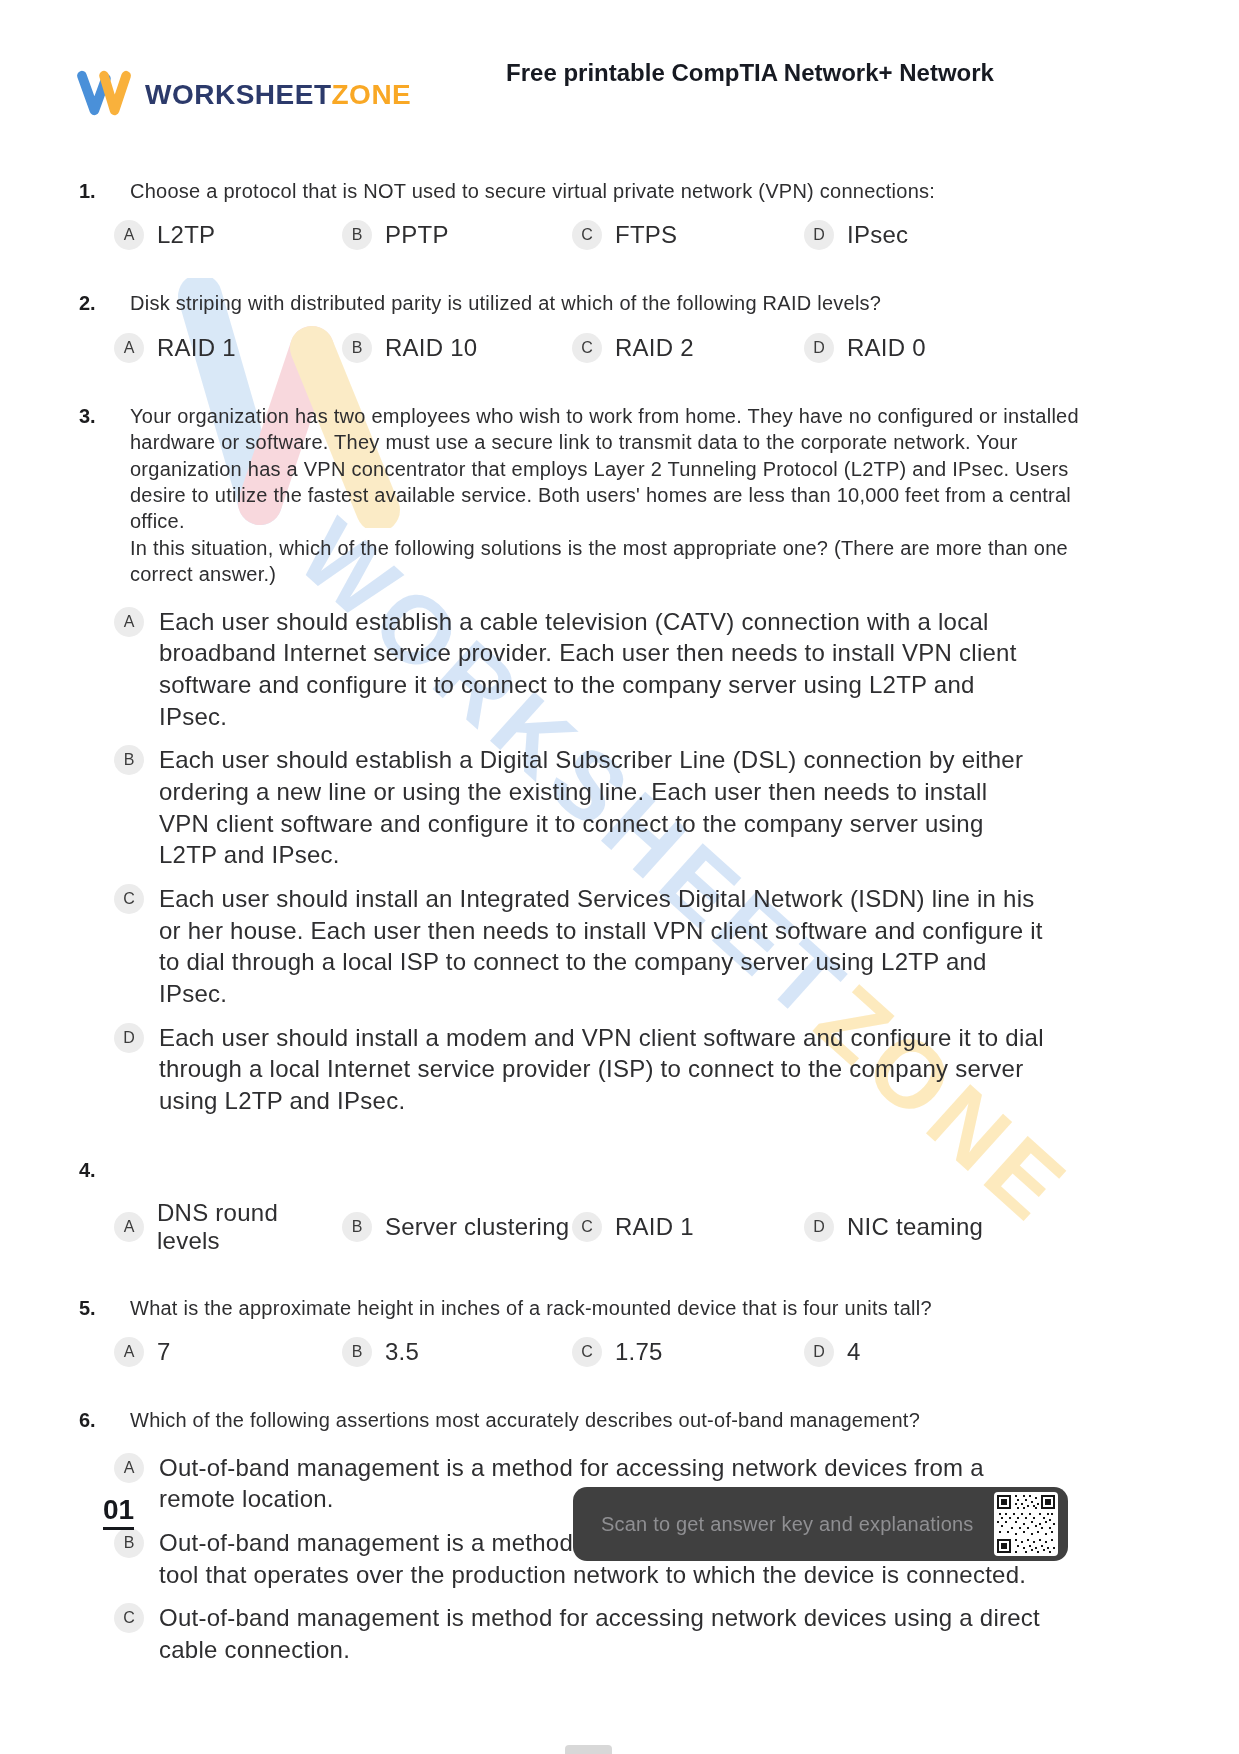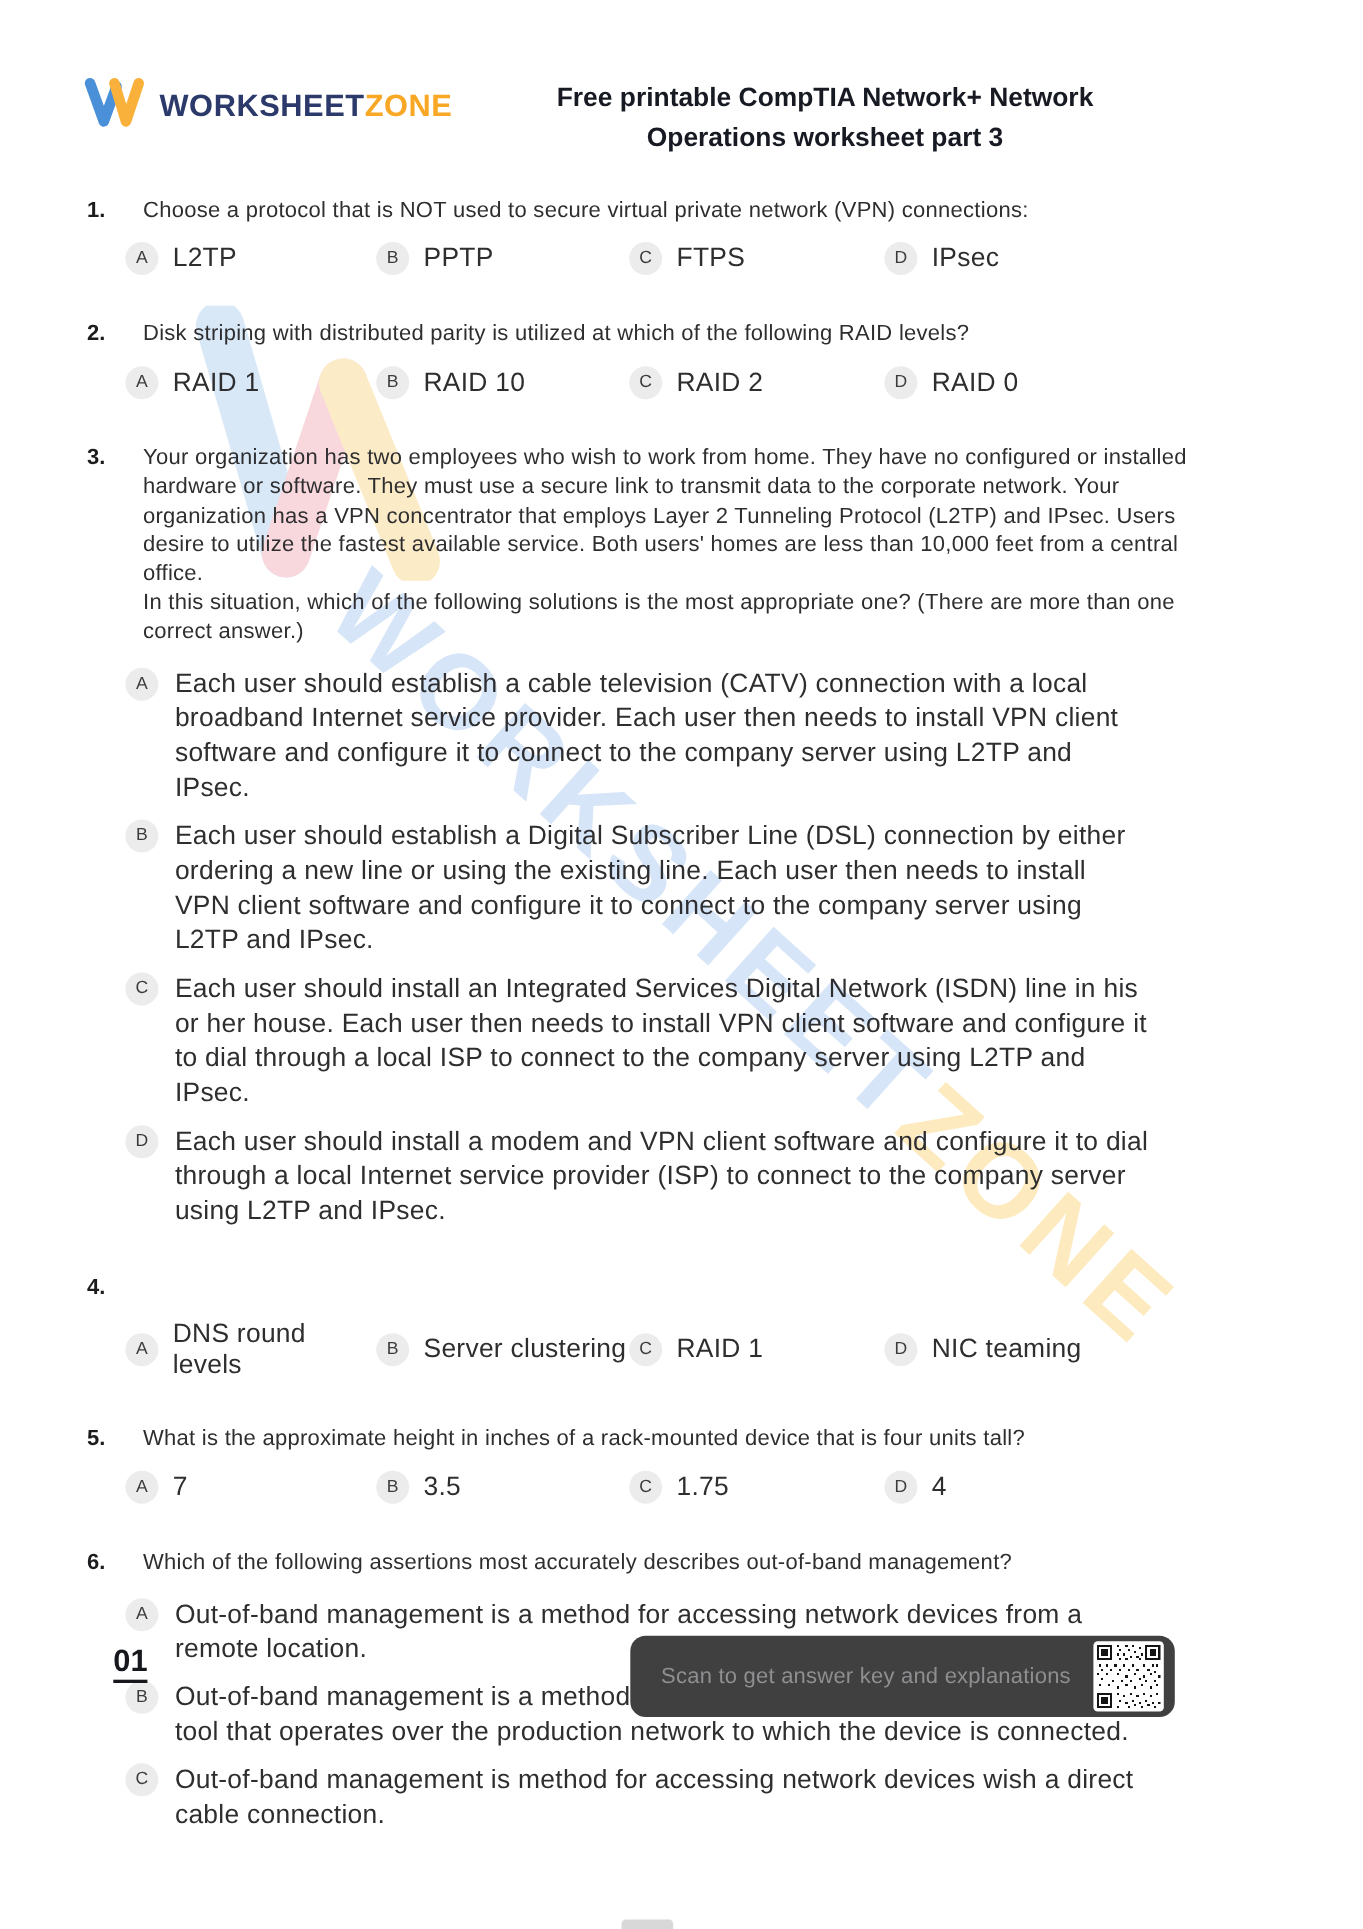--- a/index.html
+++ b/index.html
@@ -32,21 +32,21 @@
   .logo {
     position:absolute; left:75px; top:68px;
     display:flex; align-items:center; gap:12px;
   }
   .brand-text { font-size:28px; font-weight:700; letter-spacing:.5px; }
   .brand-blue { color:#2c3a6b; }
   .brand-orange { color:#f9a825; }
   .title {
     position:absolute; left:430px; top:54px; width:640px;
     text-align:center; font-size:24px; font-weight:700;
-    color:#171a22; line-height:1.55;margin-top:16px;
+    color:#171a22; line-height:1.55;
   }
 
   
   main { position:relative; z-index:1; padding:0 79px; margin-top:46px; }
   .question { margin-bottom:40px; }
   .q-head { display:flex; align-items:flex-start; }
   .q-num { font-weight:700; color:#1c1c1e; width:35px; flex-shrink:0; font-size:20px; line-height:1.32; }
   .q-text { font-size:20px; line-height:1.32; letter-spacing:.25px; max-width:960px;margin-left:16px; }
   .q-text p { margin:0; }
 
@@ -113,21 +113,20 @@
       <span>
         <svg width="58" height="50" viewBox="0 0 60 52">
           <path d="M7 8 L20 44 L32 11" stroke="#4a90d9" stroke-width="10" stroke-linecap="round" stroke-linejoin="round" fill="none"></path>
           <path d="M30 8 L41 44 L53 8" stroke="#f9b13c" stroke-width="10" stroke-linecap="round" stroke-linejoin="round" fill="none"></path>
         </svg>
       </span>
       <span class="brand-text"><span class="brand-blue">WORKSHEET</span><span class="brand-orange">ZONE</span></span>
     </div>
     <div class="title">
       <div>Free printable CompTIA Network+ Network</div>
-      <div>Operations worksheet part 3</div>
     </div>
   </header>
 
   <main>
 
     <section class="question">
       <div class="q-head">
         <span class="q-num">1.</span>
         <div class="q-text">Choose a protocol that is NOT used to secure virtual private network (VPN) connections:</div>
       </div>
@@ -262,21 +261,21 @@
         <div class="opt-block">
           <span class="badge">A</span>
           <span class="opt-text">Out-of-band management is a method for accessing network devices from a remote location.</span>
         </div>
         <div class="opt-block">
           <span class="badge">B</span>
           <span class="opt-text">Out-of-band management is a method for accessing network devices using any tool that operates over the production network to which the device is connected.</span>
         </div>
         <div class="opt-block">
           <span class="badge">C</span>
-          <span class="opt-text">Out-of-band management is method for accessing network devices wish a direct cable connection.</span>
+          <span class="opt-text">Out-of-band management is method for accessing network devices using a direct cable connection.</span>
         </div>
       </div>
     </section>
 
   </main>
 
   <footer>
     <div class="page-num">01</div>
     <div class="scan-box">
       <span class="scan-text">Scan to get answer key and explanations</span>

